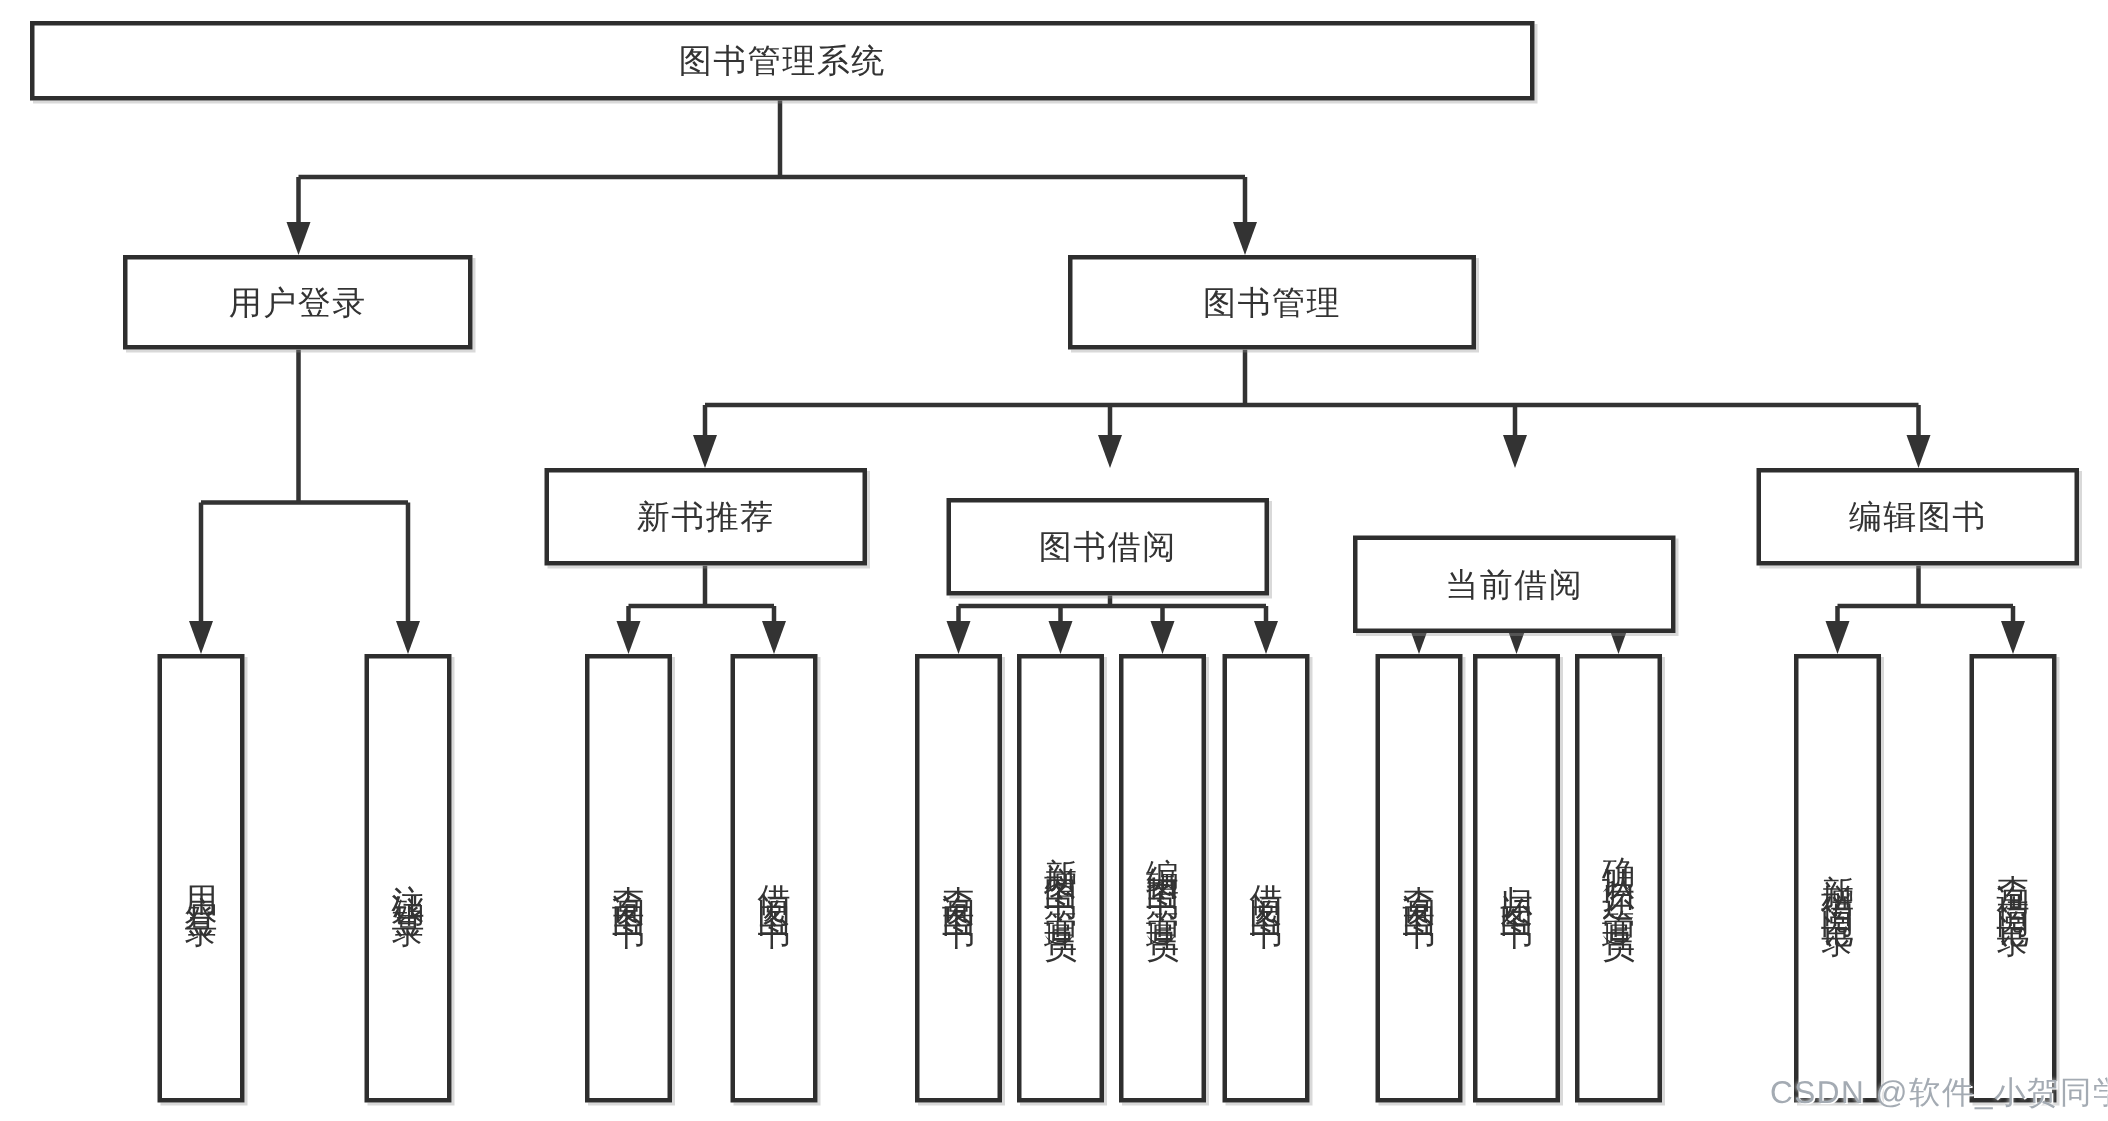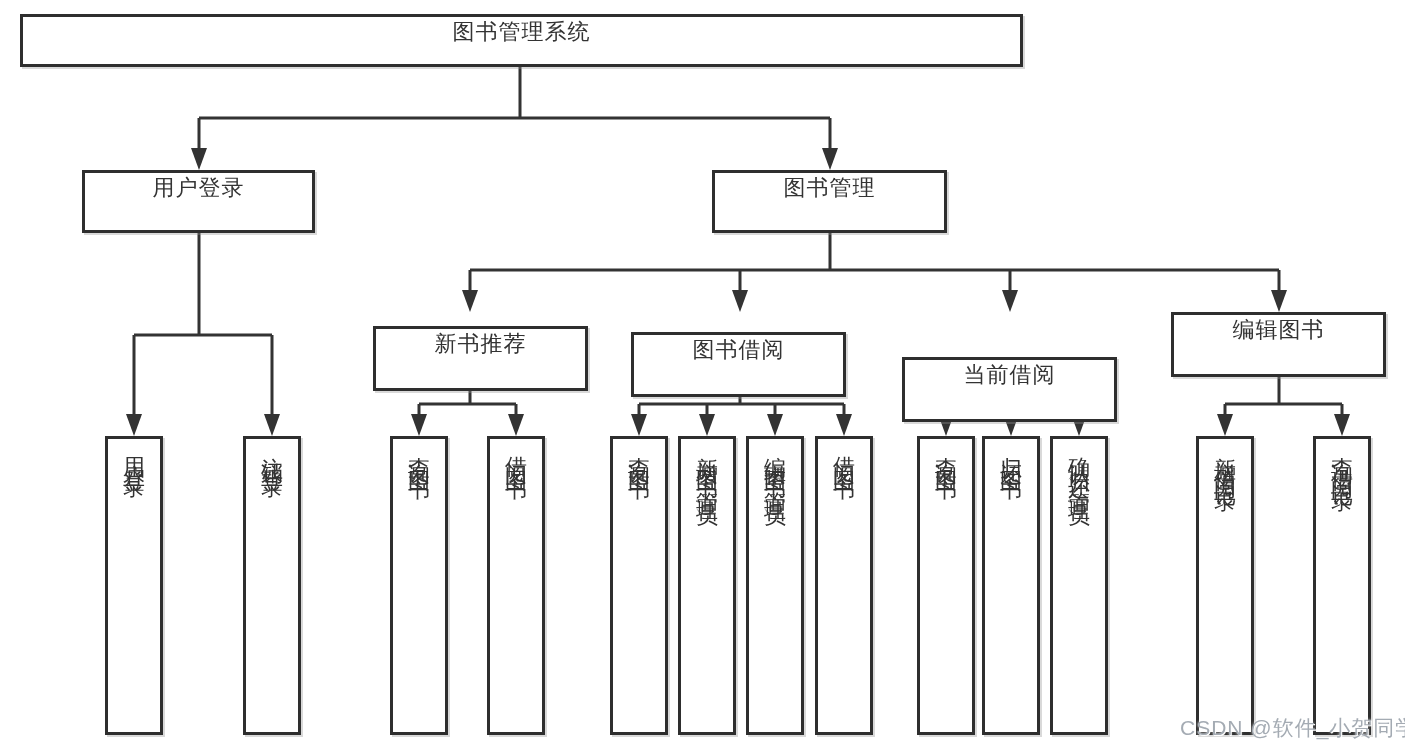--- a/index.html
+++ b/index.html
@@ -6,36 +6,36 @@
   body{
     width:1405px;height:747px;position:relative;overflow:hidden;
     background:#ffffff;
     font-family:"Liberation Sans","DejaVu Sans",sans-serif;
     color:#333333;
   }
   svg.connectors{position:absolute;left:0;top:0;z-index:1;}
   .box{
     position:absolute;z-index:2;box-sizing:border-box;
     background:#ffffff;border:3px solid #2e2e2e;
-    display:flex;align-items:flex-start;justify-content:center;
+    display:flex;align-items:center;justify-content:center;
     font-size:22px;color:#333333;letter-spacing:1px;
     box-shadow:2px 2px 0 rgba(145,145,145,0.35);
   }
   .vlabel{
     writing-mode:vertical-lr;text-orientation:mixed;
     letter-spacing:7px;line-height:1;white-space:nowrap;
   }
   
   .n-root{left:20px;top:14px;width:1003px;height:53px;}
   
   .n-userlogin{left:82px;top:170px;width:233px;height:63px;}
-  .n-bookmgmt{left:712px;top:170px;width:235px;height:63px;}
+  .n-bookmgmt{left:712px;top:170px;width:272px;height:63px;}
   
   .n-l3{top:312px;width:215px;height:65px;}
-  .n-newbook{left:373px;margin-top:14px;}
+  .n-newbook{left:363px;}
   .n-borrow{left:631px;margin-top:20px;}
   .n-current{left:902px;margin-top:45px;}
   .n-records{left:1171px;}
   
   .leaf{top:436px;width:58px;height:299px;}
   .lf-1{left:105px;}  .lf-2{left:243px;}
   .lf-3{left:390px;}  .lf-4{left:487px;}
   .lf-5{left:610px;}  .lf-6{left:678px;}
   .lf-7{left:746px;}  .lf-8{left:815px;}
   .lf-9{left:917px;}  .lf-10{left:982px;} .lf-11{left:1050px;}

